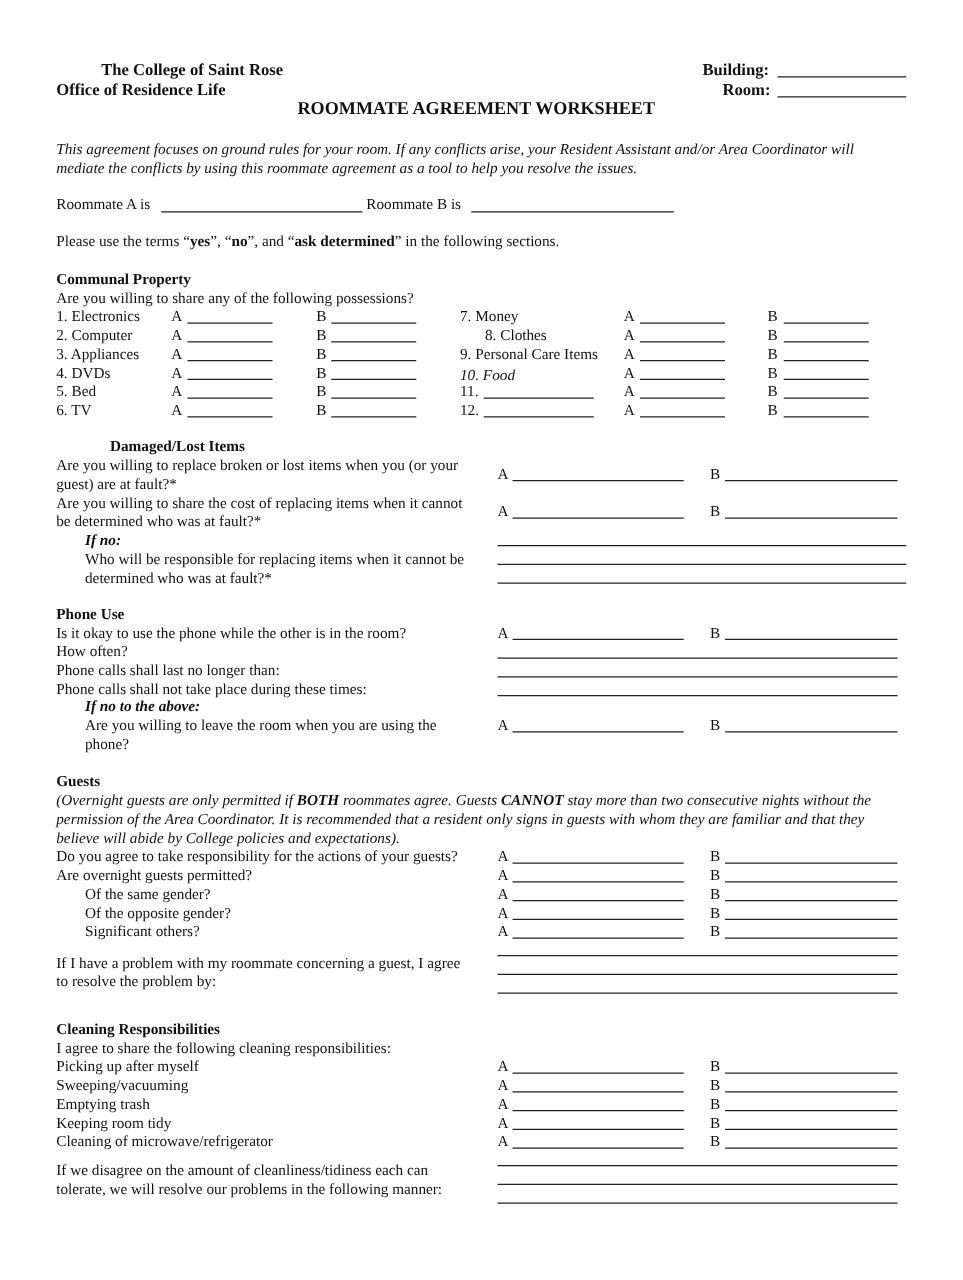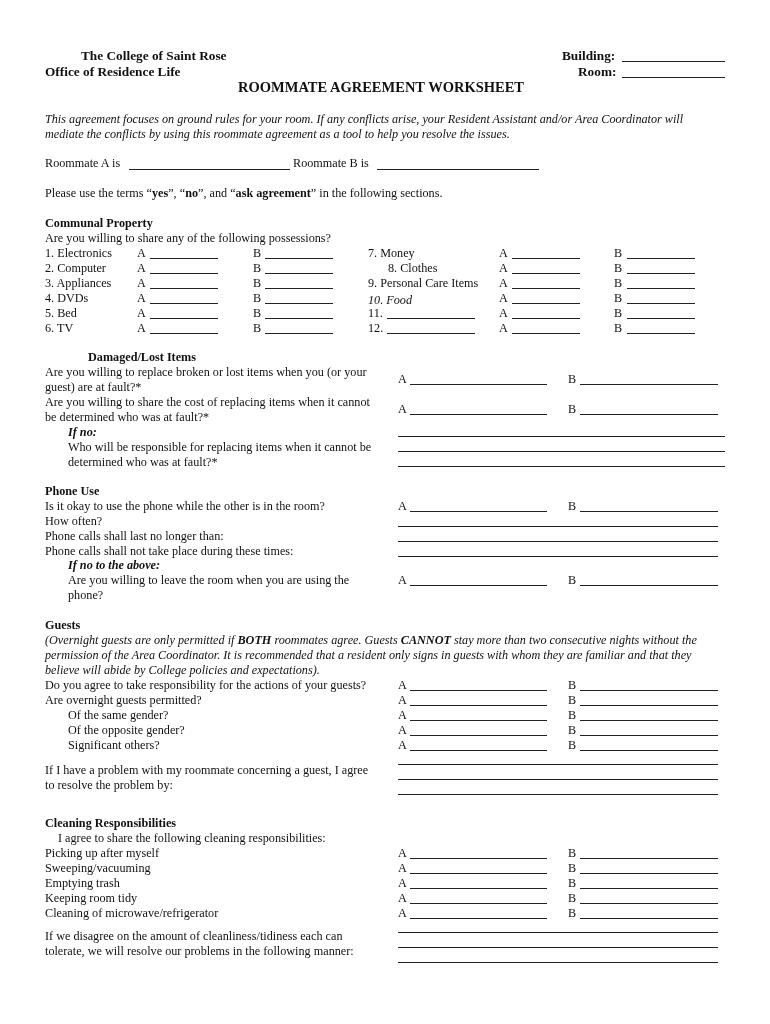--- a/index.html
+++ b/index.html
@@ -24,21 +24,21 @@
 <div class="abs title" style="left:238px;top:80px;">ROOMMATE AGREEMENT WORKSHEET</div>
 
 <div class="abs i" style="left:45px;top:112px;">This agreement focuses on ground rules for your room. If any conflicts arise, your Resident Assistant and/or Area Coordinator will</div>
 <div class="abs i" style="left:45px;top:127px;">mediate the conflicts by using this roommate agreement as a tool to help you resolve the issues.</div>
 
 <div class="abs" style="left:45px;top:156px;">Roommate A is</div>
 <div class="line" style="left:129px;top:169px;width:161px;"></div>
 <div class="abs" style="left:293px;top:156px;">Roommate B is</div>
 <div class="line" style="left:377px;top:169px;width:162px;"></div>
 
-<div class="abs" style="left:45px;top:186px;"><span>Please use the terms “</span><span class="b">yes</span><span>”, “</span><span class="b">no</span><span>”, and “</span><span class="b">ask agreement</span><span>” in the following sections.</span></div>
+<div class="abs" style="left:45px;top:186px;"><span>Please use the terms “</span><span class="b">yes</span><span>”, “</span><span class="b">no</span><span>”, and “</span><span class="b">ask determined</span><span>” in the following sections.</span></div>
 
 <div class="abs b" style="left:45px;top:216px;">Communal Property</div>
 <div class="abs" style="left:45px;top:231px;">Are you willing to share any of the following possessions?</div>
 
 <div id="communal-rows"></div>
 
 <div class="abs b" style="left:45px;top:350px;margin-left:43px;">Damaged/Lost Items</div>
 <div class="abs" style="left:45px;top:365px;">Are you willing to replace broken or lost items when you (or your</div>
 <div class="abs" style="left:45px;top:380px;">guest) are at fault?*</div>
 <div class="abs" style="left:45px;top:395px;">Are you willing to share the cost of replacing items when it cannot</div>
@@ -64,21 +64,21 @@
 <div class="abs i" style="left:45px;top:663px;">believe will abide by College policies and expectations).</div>
 <div class="abs" style="left:45px;top:678px;">Do you agree to take responsibility for the actions of your guests?</div>
 <div class="abs" style="left:45px;top:693px;">Are overnight guests permitted?</div>
 <div class="abs" style="left:68px;top:708px;">Of the same gender?</div>
 <div class="abs" style="left:68px;top:723px;">Of the opposite gender?</div>
 <div class="abs" style="left:68px;top:738px;">Significant others?</div>
 <div class="abs" style="left:45px;top:763px;">If I have a problem with my roommate concerning a guest, I agree</div>
 <div class="abs" style="left:45px;top:778px;">to resolve the problem by:</div>
 
 <div class="abs b" style="left:45px;top:816px;">Cleaning Responsibilities</div>
-<div class="abs" style="left:58px;top:831px;">I agree to share the following cleaning responsibilities:</div>
+<div class="abs" style="left:45px;top:831px;">I agree to share the following cleaning responsibilities:</div>
 <div class="abs" style="left:45px;top:846px;">Picking up after myself</div>
 <div class="abs" style="left:45px;top:861px;">Sweeping/vacuuming</div>
 <div class="abs" style="left:45px;top:876px;">Emptying trash</div>
 <div class="abs" style="left:45px;top:891px;">Keeping room tidy</div>
 <div class="abs" style="left:45px;top:906px;">Cleaning of microwave/refrigerator</div>
 <div class="abs" style="left:45px;top:929px;">If we disagree on the amount of cleanliness/tidiness each can</div>
 <div class="abs" style="left:45px;top:944px;">tolerate, we will resolve our problems in the following manner:</div>
 
 <div class="abs" style="left:45px;top:246px;">1. Electronics</div>
 <div class="abs" style="left:137px;top:246px;">A</div>

